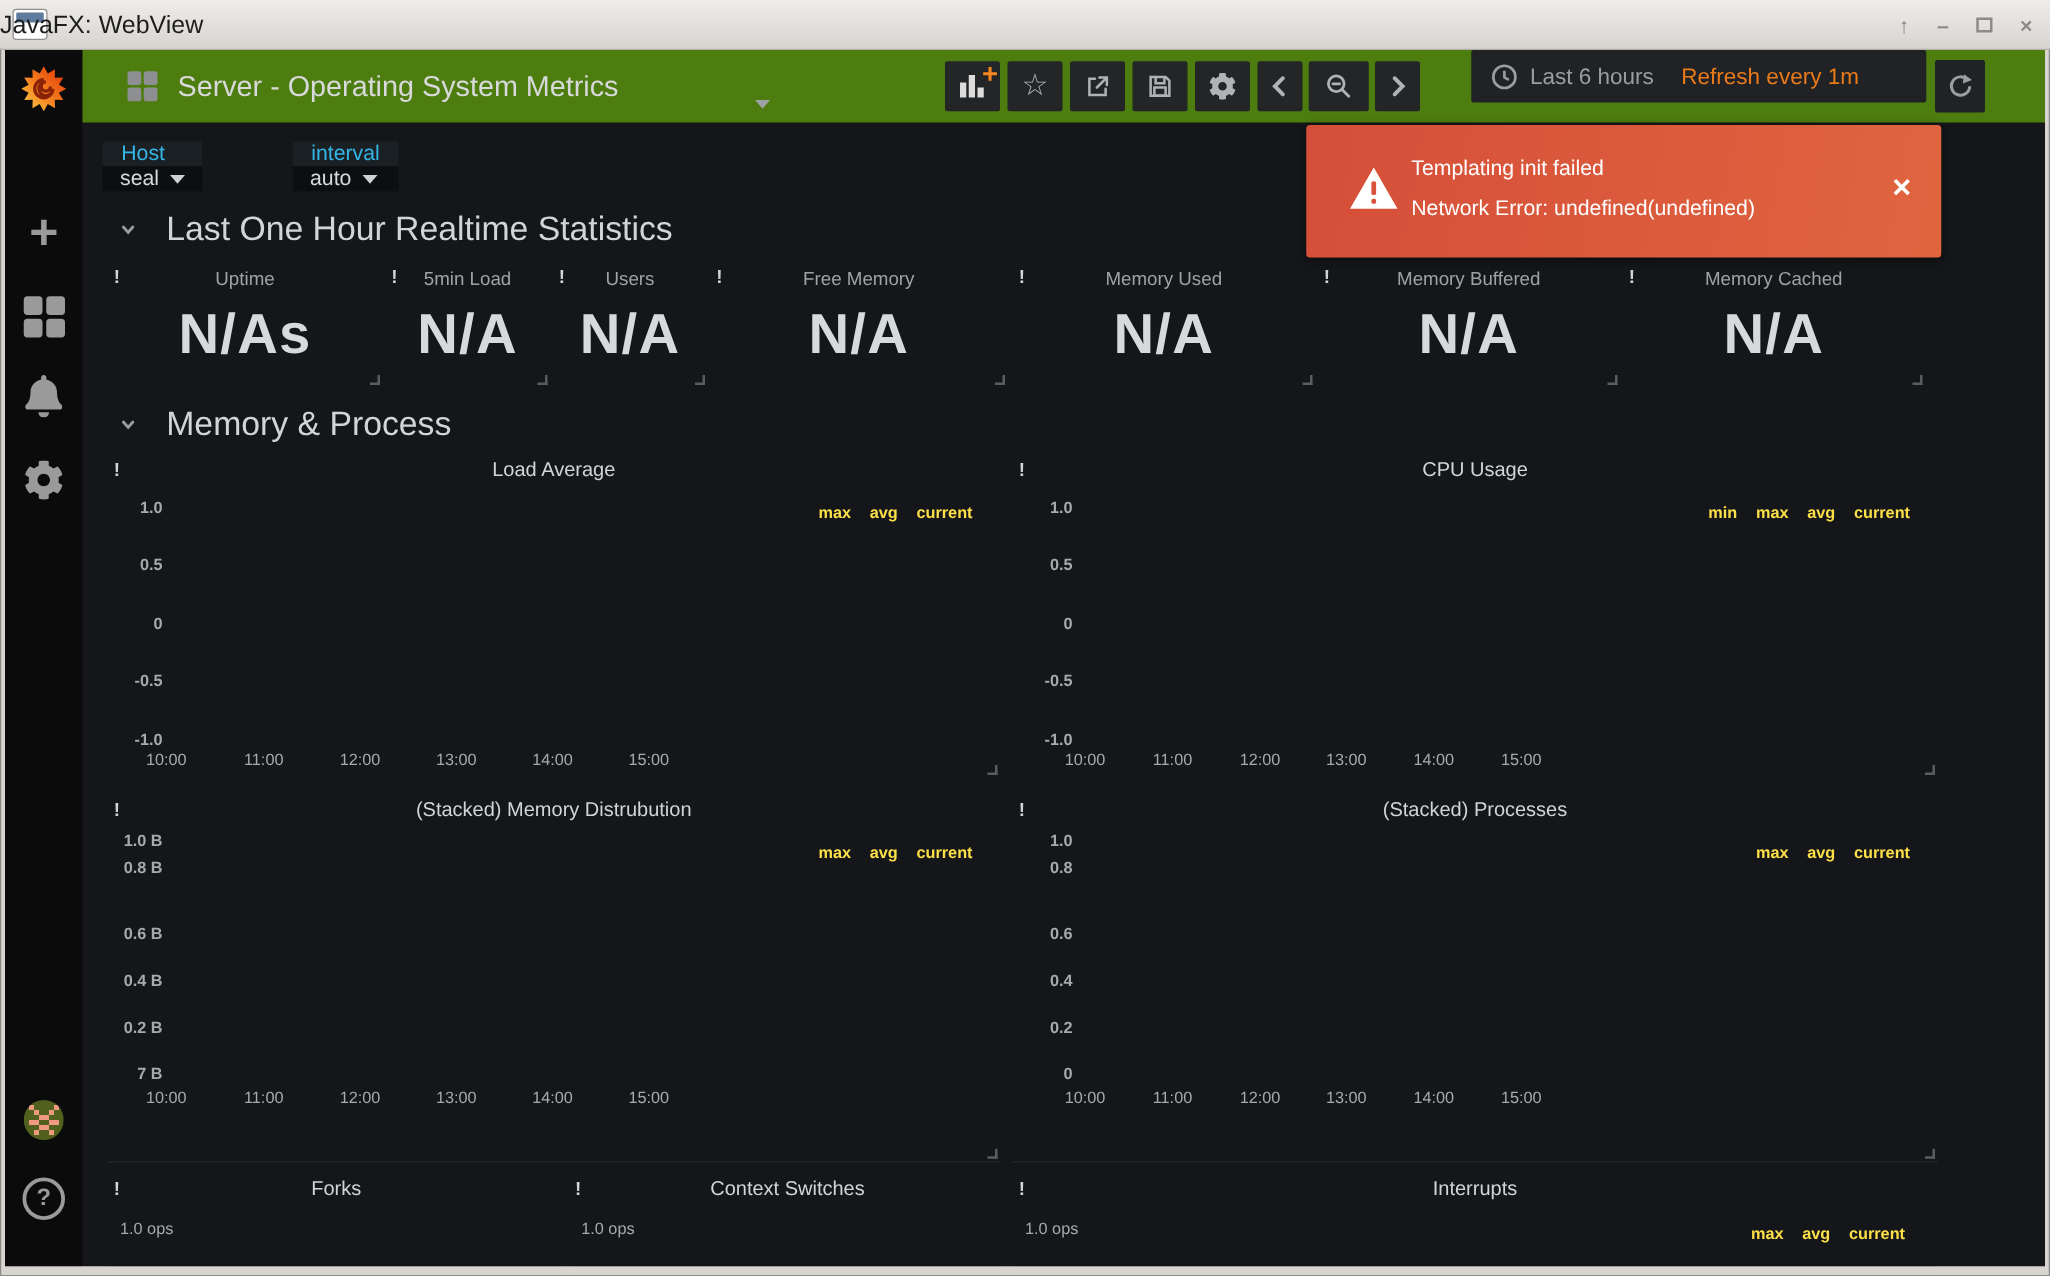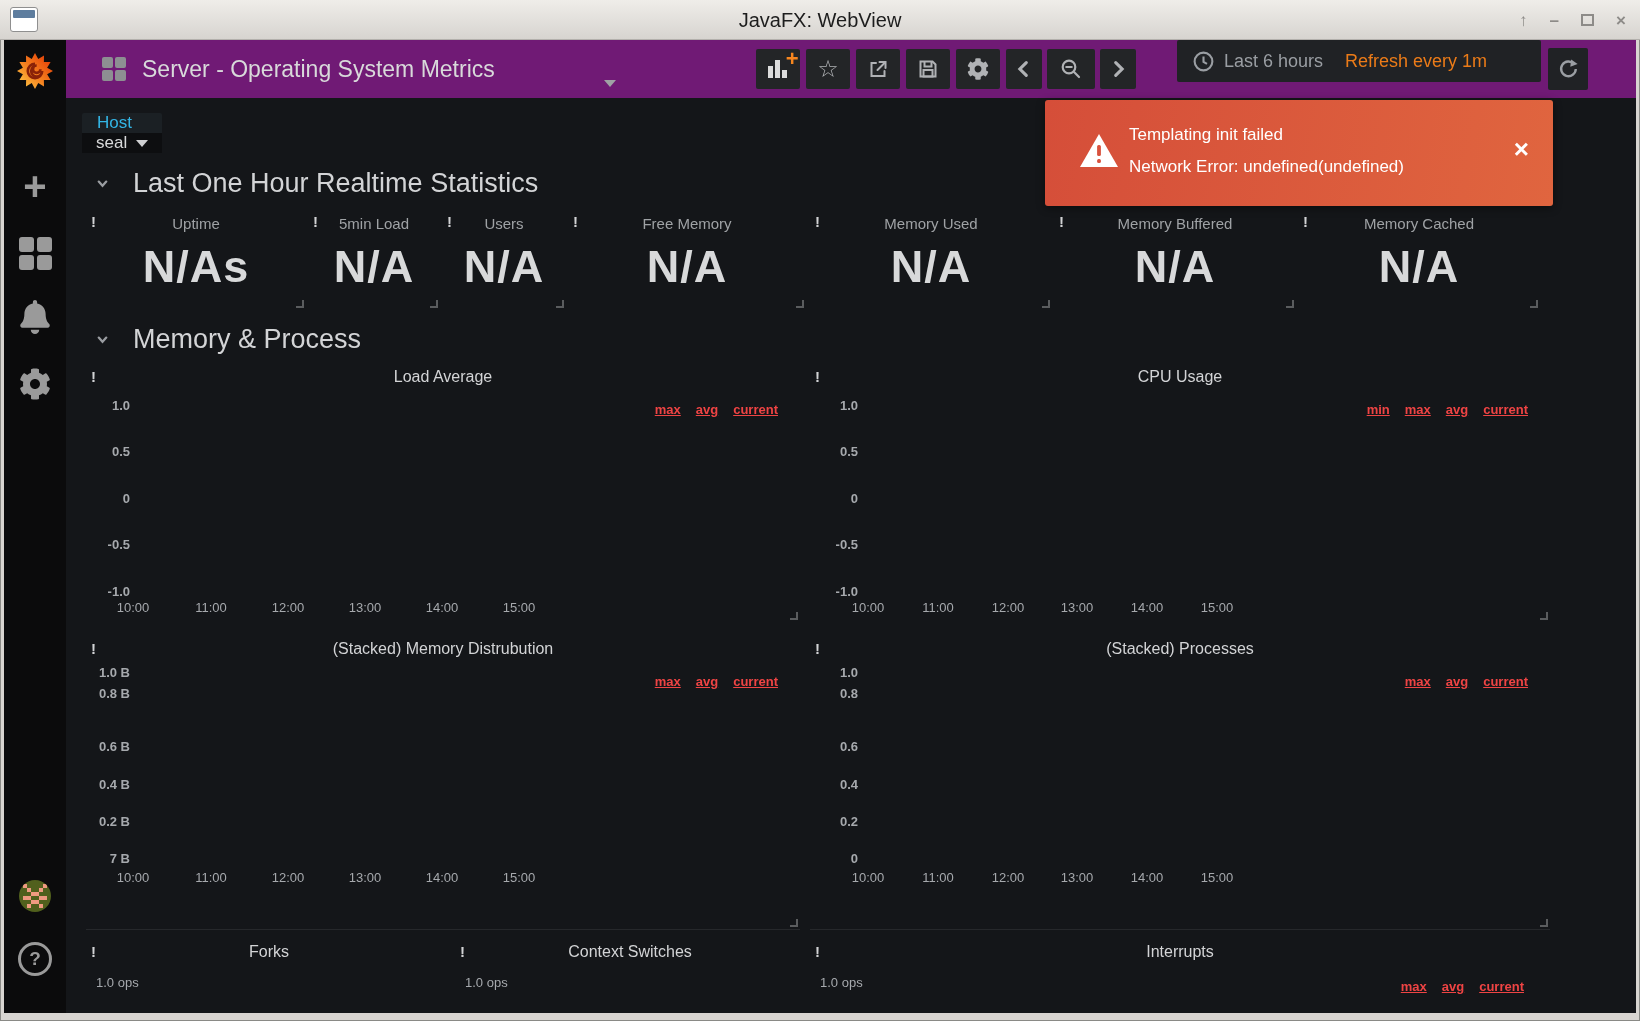--- a/index.html
+++ b/index.html
@@ -5,21 +5,21 @@
   html,body{margin:0;padding:0;background:#555;}
   *{box-sizing:border-box;font-family:"Liberation Sans","DejaVu Sans",sans-serif;}
   .screen{position:relative;width:1640px;height:1021px;background:#d8d5d1;overflow:hidden;box-shadow:0 0 0 1px #8a8a86 inset;}
 
   
   .titlebar{position:absolute;left:0;top:0;width:1640px;height:40px;
     background:linear-gradient(#efede9,#d7d4d0);border-bottom:1px solid #b3b0ac;}
   .win-icon{position:absolute;left:10px;top:7px;width:28px;height:25px;background:#fff;
     border:1px solid #8f8f8f;border-radius:3px;overflow:hidden;}
   .win-icon .band{position:absolute;left:2px;top:2px;right:2px;height:8px;background:#5e7d9e;border-radius:1px;}
-  .win-title{position:absolute;left:0;right:0;top:0;height:48px;line-height:40px;text-align:center;
+  .win-title{position:absolute;left:0;right:0;top:0;height:48px;line-height:40px;text-align:left;
     font-size:20px;color:#1d1d1d;}
   .win-controls{position:absolute;right:14px;top:0;height:40px;display:flex;align-items:center;gap:22px;color:#8d8b88;}
   .win-controls .wc{font-size:17px;font-weight:bold;line-height:1;cursor:default;}
   .wc-max{width:13px;height:12px;border:2px solid #8d8b88;}
 
   
   .app{position:absolute;left:4px;right:4px;top:40px;bottom:8px;background:#141619;overflow:hidden;}
   .sidebar{position:absolute;left:0;top:0;width:62px;height:100%;background:#0b0b0c;}
   .content{position:absolute;left:62px;right:0;top:0;bottom:0;}
 
@@ -31,21 +31,21 @@
   .grid4{display:grid;grid-template-columns:15px 15px;grid-template-rows:15px 15px;gap:3px;}
   .grid4 i{background:#9a9a9a;border-radius:3px;}
   .sb-bell{top:260px;}
   .sb-gear{top:328px;}
   .sb-avatar{top:840px;}
   .sb-help{top:902px;}
   .help-circle{width:34px;height:34px;border:3px solid #9a9a9a;border-radius:50%;
     display:flex;align-items:center;justify-content:center;font-size:19px;font-weight:bold;color:#9a9a9a;}
 
   
-  .navbar{position:absolute;left:0;top:0;right:0;height:58px;background:#701a75;}
+  .navbar{position:absolute;left:0;top:0;right:0;height:58px;background:#4d7c0f;}
   .nav-grid{position:absolute;left:36px;top:17px;}
   .nav-grid .grid4{grid-template-columns:11px 11px;grid-template-rows:11px 11px;gap:2px;}
   .nav-grid .grid4 i{background:#8d8f92;border-radius:2px;}
   .dash-title{position:absolute;left:76px;top:0;height:58px;line-height:58px;font-size:23px;color:#d8d9da;white-space:nowrap;}
   .title-caret{position:absolute;left:538px;top:40px;width:0;height:0;
     border-left:6px solid transparent;border-right:6px solid transparent;border-top:7px solid #9fa2a5;}
   .toolbar{position:absolute;left:690px;top:9px;display:flex;gap:6px;}
   .tbtn{width:44px;height:40px;background:#232527;border-radius:2px;display:flex;align-items:center;justify-content:center;color:#b0b2b5;}
   .tbtn svg{display:block;}
   .star-glyph{font-size:24px;line-height:1;color:#b0b2b5;}
@@ -97,21 +97,21 @@
 
   
   .stat{top:165px;height:105px;}
   .stat .ptitle{top:10px;font-size:15px;color:#9fa2a5;}
   .stat .value{position:absolute;left:0;right:0;top:36px;text-align:center;
     font-size:45px;font-weight:bold;color:#d8d9da;letter-spacing:1px;}
   .st1{left:20px;width:220px;} .st2{left:242px;width:132px;} .st3{left:376px;width:124px;}
   .st4{left:502px;width:238px;} .st5{left:744px;width:242px;} .st6{left:988px;width:242px;} .st7{left:1232px;width:242px;}
 
   
-  .legend{position:absolute;display:flex;gap:15px;font-size:13px;font-weight:bold;color:#ef4444;text-decoration:underline;}
+  .legend{position:absolute;display:flex;gap:15px;font-size:13px;font-weight:bold;color:#fde047;}
   .chart .legend{top:42px;right:22px;}
   .yt{position:absolute;text-align:right;font-size:13px;color:#a6a9ad;font-weight:bold;}
   .side-l .yt{left:0;width:44px;}
   .side-r .yt{left:2px;width:46px;}
   .xt{position:absolute;width:50px;text-align:center;font-size:13px;color:#a6a9ad;}
   .axes5 .yt:nth-child(1){top:38px;} .axes5 .yt:nth-child(2){top:84px;} .axes5 .yt:nth-child(3){top:131px;}
   .axes5 .yt:nth-child(4){top:177px;} .axes5 .yt:nth-child(5){top:224px;}
   .axes5 .xt{top:240px;}
   .axes6 .yt:nth-child(1){top:33px;} .axes6 .yt:nth-child(2){top:54px;} .axes6 .yt:nth-child(3){top:107px;}
   .axes6 .yt:nth-child(4){top:145px;} .axes6 .yt:nth-child(5){top:182px;} .axes6 .yt:nth-child(6){top:219px;}
@@ -310,20 +310,27 @@
       </div>
 
       <div class="submenu">
         <div class="var-chip chip-host">
           <span class="var-label">Host</span>
           <span class="var-value">
             <span>seal</span>
             <span class="caret-down"></span>
           </span>
         </div>
+        <div class="var-chip chip-interval">
+          <span class="var-label">interval</span>
+          <span class="var-value">
+            <span>auto</span>
+            <span class="caret-down"></span>
+          </span>
+        </div>
       </div>
 
       <div class="toast">
         <svg class="toast-ico" width="40" height="36" viewBox="0 0 40 36">
           <path d="M20 1 L39 34 H1 Z" fill="#ffffff"></path>
           <rect x="18.1" y="12" width="3.8" height="11" rx="1.5" fill="#d9513d"></rect>
           <rect x="18.1" y="26" width="3.8" height="4" rx="1.5" fill="#d9513d"></rect>
         </svg>
         <div class="toast-title">Templating init failed</div>
         <div class="toast-msg">Network Error: undefined(undefined)</div>

